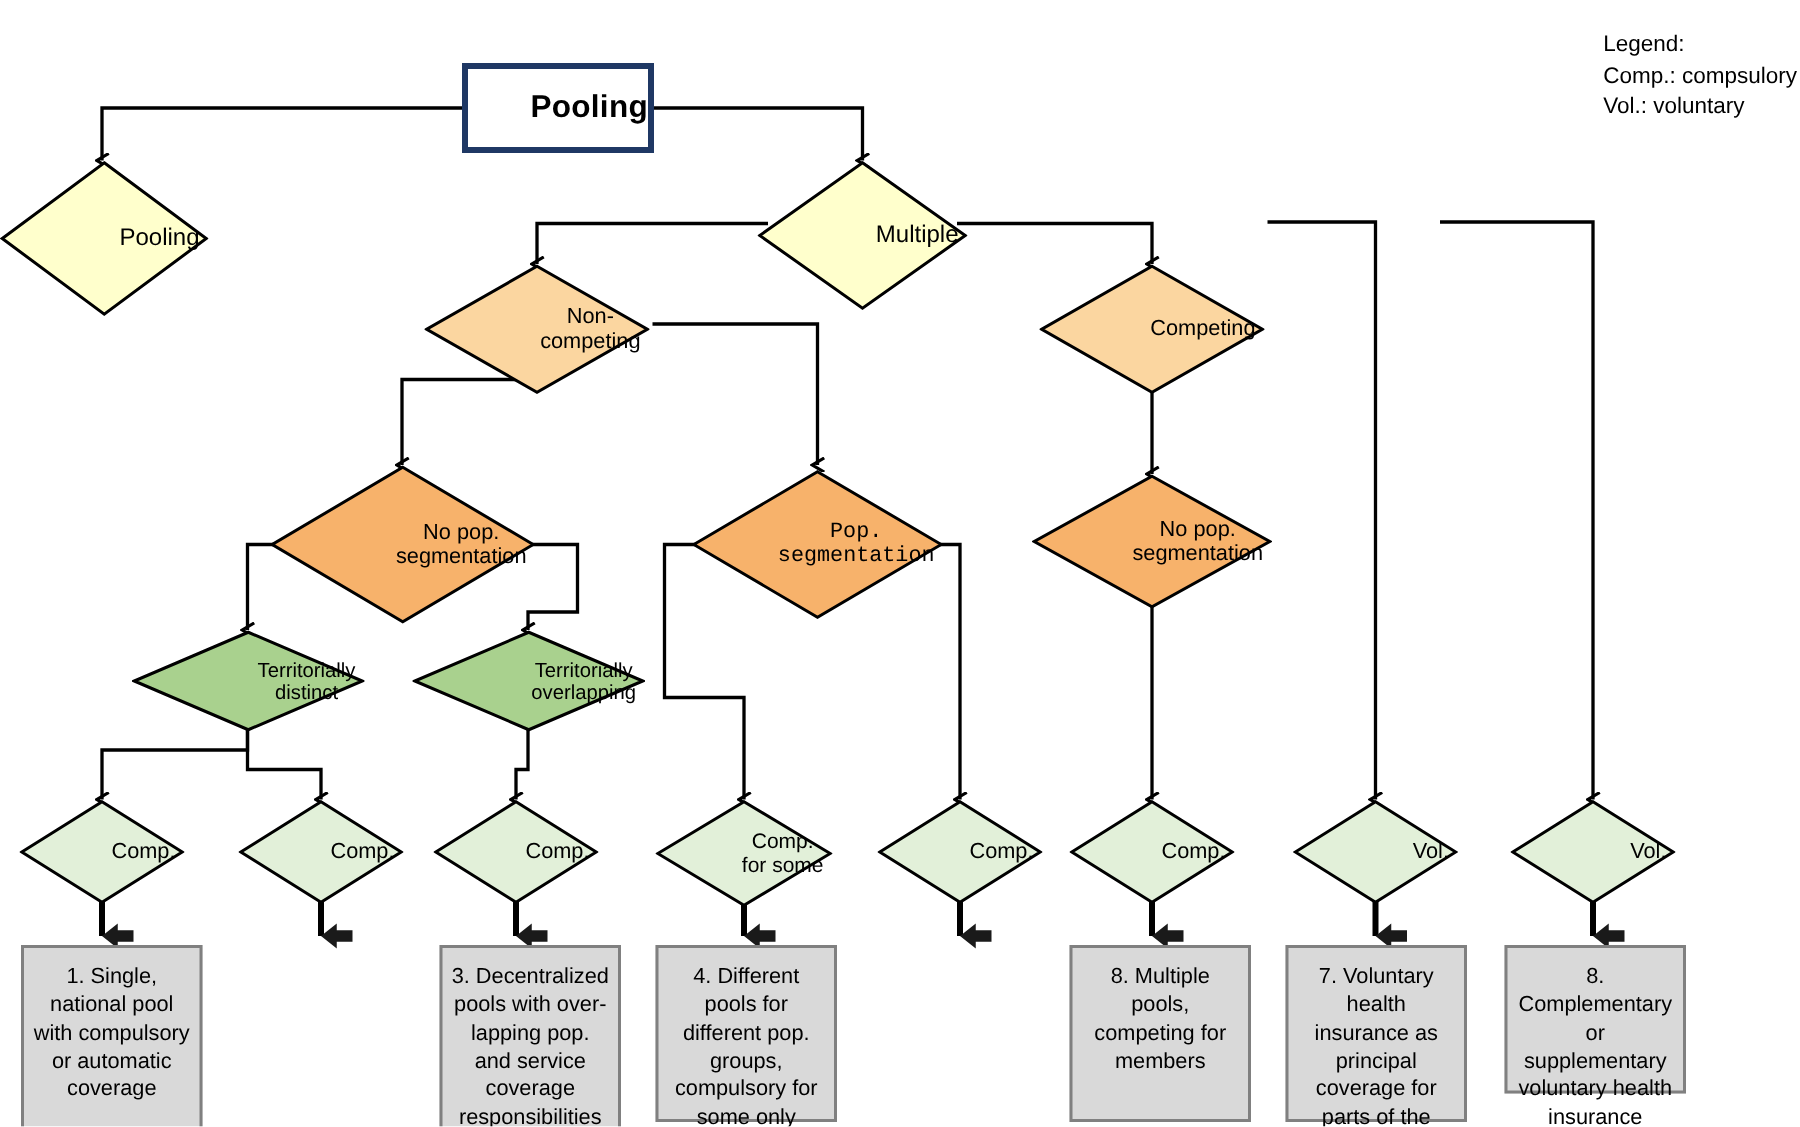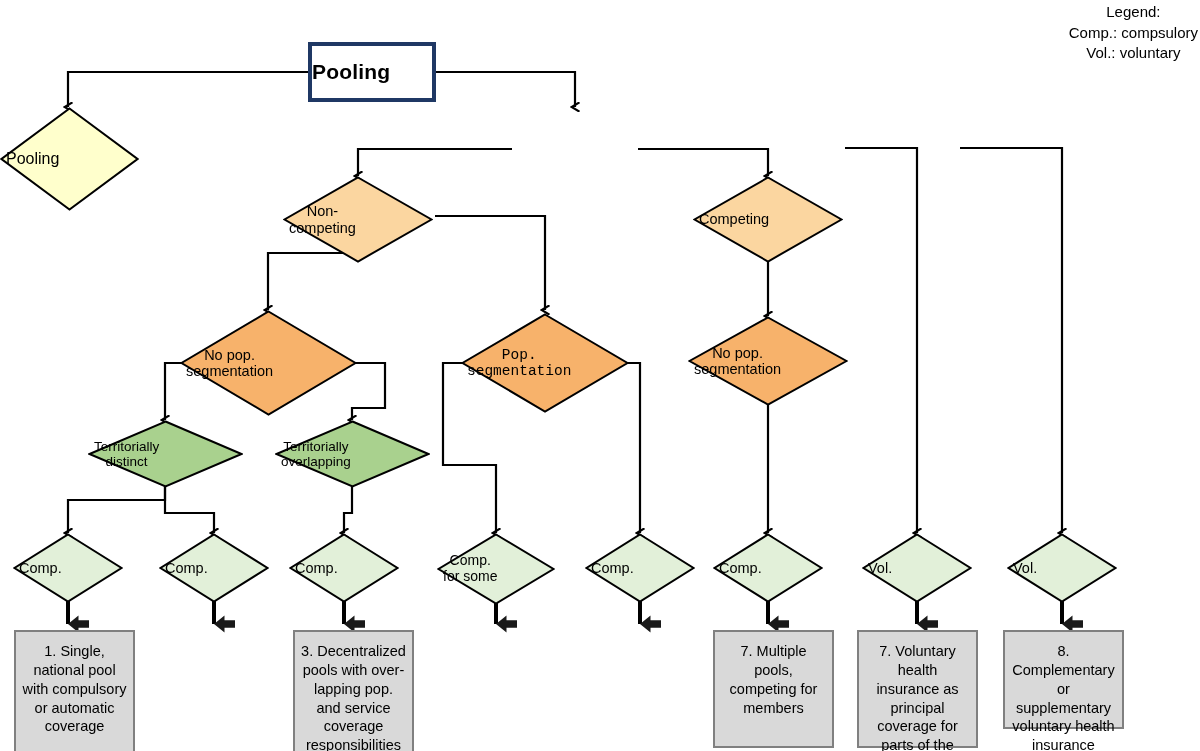--- a/index.html
+++ b/index.html
@@ -23,21 +23,21 @@
     left: 0; top: 0;
     width: 1200px;
     height: 751px;
     pointer-events: none;
   }
   .node {
     position: absolute;
     box-sizing: border-box;
     display: flex;
     align-items: center;
-    justify-content: flex-start;
+    justify-content: flex-end;
     text-align: center;
     line-height: 1.12;
   }
   
   .rootbox {
     border: 4px solid #1F3864;
     background: #ffffff;
     font-weight: bold;
     font-size: 21px;
     letter-spacing: .2px;
@@ -65,24 +65,24 @@
     font-size: 14.5px;
     padding: 10px 6px 6px;
     align-items: flex-start;
     line-height: 1.30;
   }
   .outcome .txt { width: 100%; }
   
   .legend {
     position: absolute;
     right: 2px;
-    top: 2px;
+    top: 20px;
     font-size: 15px;
     line-height: 1.38;
-    text-align: center;
+    text-align: left;
     white-space: pre-line;
   }
 </style>
 </head>
 <body>
 
 <div id="stage">
 
   <svg id="wires" viewBox="0 0 1200 751">
     <defs>
@@ -145,20 +145,26 @@
     <span class="txt">Pooling</span>
   </div>
 
   <div class="node diamond" style="left:0px; top:107px; width:139px; height:104px; font-size:16px;">
     <svg class="shape" viewBox="0 0 139 104" preserveAspectRatio="none">
       <polygon points="69.5,1.5 137.5,52 69.5,102.5 1.5,52" fill="#FFFFCC" stroke="#000" stroke-width="2"></polygon>
     </svg>
     <span class="txt">Pooling</span>
   </div>
 
+  <div class="node diamond" style="left:505px; top:107px; width:140px; height:100px; font-size:16px;">
+    <svg class="shape" viewBox="0 0 140 100" preserveAspectRatio="none">
+      <polygon points="70,1.5 138.5,50 70,98.5 1.5,50" fill="#FFFFCC" stroke="#000" stroke-width="2"></polygon>
+    </svg>
+    <span class="txt">Multiple</span>
+  </div>
 
   <div class="node diamond" style="left:283px; top:176px; width:150px; height:87px; font-size:14.5px;">
     <svg class="shape" viewBox="0 0 150 87" preserveAspectRatio="none">
       <polygon points="75,1.5 148.5,43.5 75,85.5 1.5,43.5" fill="#FBD6A0" stroke="#000" stroke-width="2"></polygon>
     </svg>
     <span class="txt">Non-
 competing</span>
   </div>
 
   <div class="node diamond" style="left:693px; top:176px; width:150px; height:87px; font-size:14.5px;">
@@ -264,22 +270,25 @@
     </svg>
     <span class="txt">Vol.</span>
   </div>
 
   <div class="node outcome" style="left:14px; top:630px; width:121px; height:152px;">
     <span class="txt">1. Single, national pool with compulsory or automatic coverage</span>
   </div>
   <div class="node outcome" style="left:293px; top:630px; width:121px; height:144px;">
     <span class="txt">3. Decentralized pools with over-lapping pop. and service coverage responsibilities</span>
   </div>
+  <div class="node outcome" style="left:437px; top:630px; width:121px; height:118px;">
+    <span class="txt">4. Different pools for different pop. groups, compulsory for some only</span>
+  </div>
   <div class="node outcome" style="left:713px; top:630px; width:121px; height:118px;">
-    <span class="txt">7. Multiple pools, competing for members</span>
+    <span class="txt">8. Multiple pools, competing for members</span>
   </div>
   <div class="node outcome" style="left:857px; top:630px; width:121px; height:118px;">
     <span class="txt">7. Voluntary health insurance as principal coverage for parts of the population</span>
   </div>
   <div class="node outcome" style="left:1003px; top:630px; width:121px; height:99px;">
     <span class="txt">8. Complementary or supplementary voluntary health insurance</span>
   </div>
 
   <div class="legend">Legend:
 Comp.: compsulory

